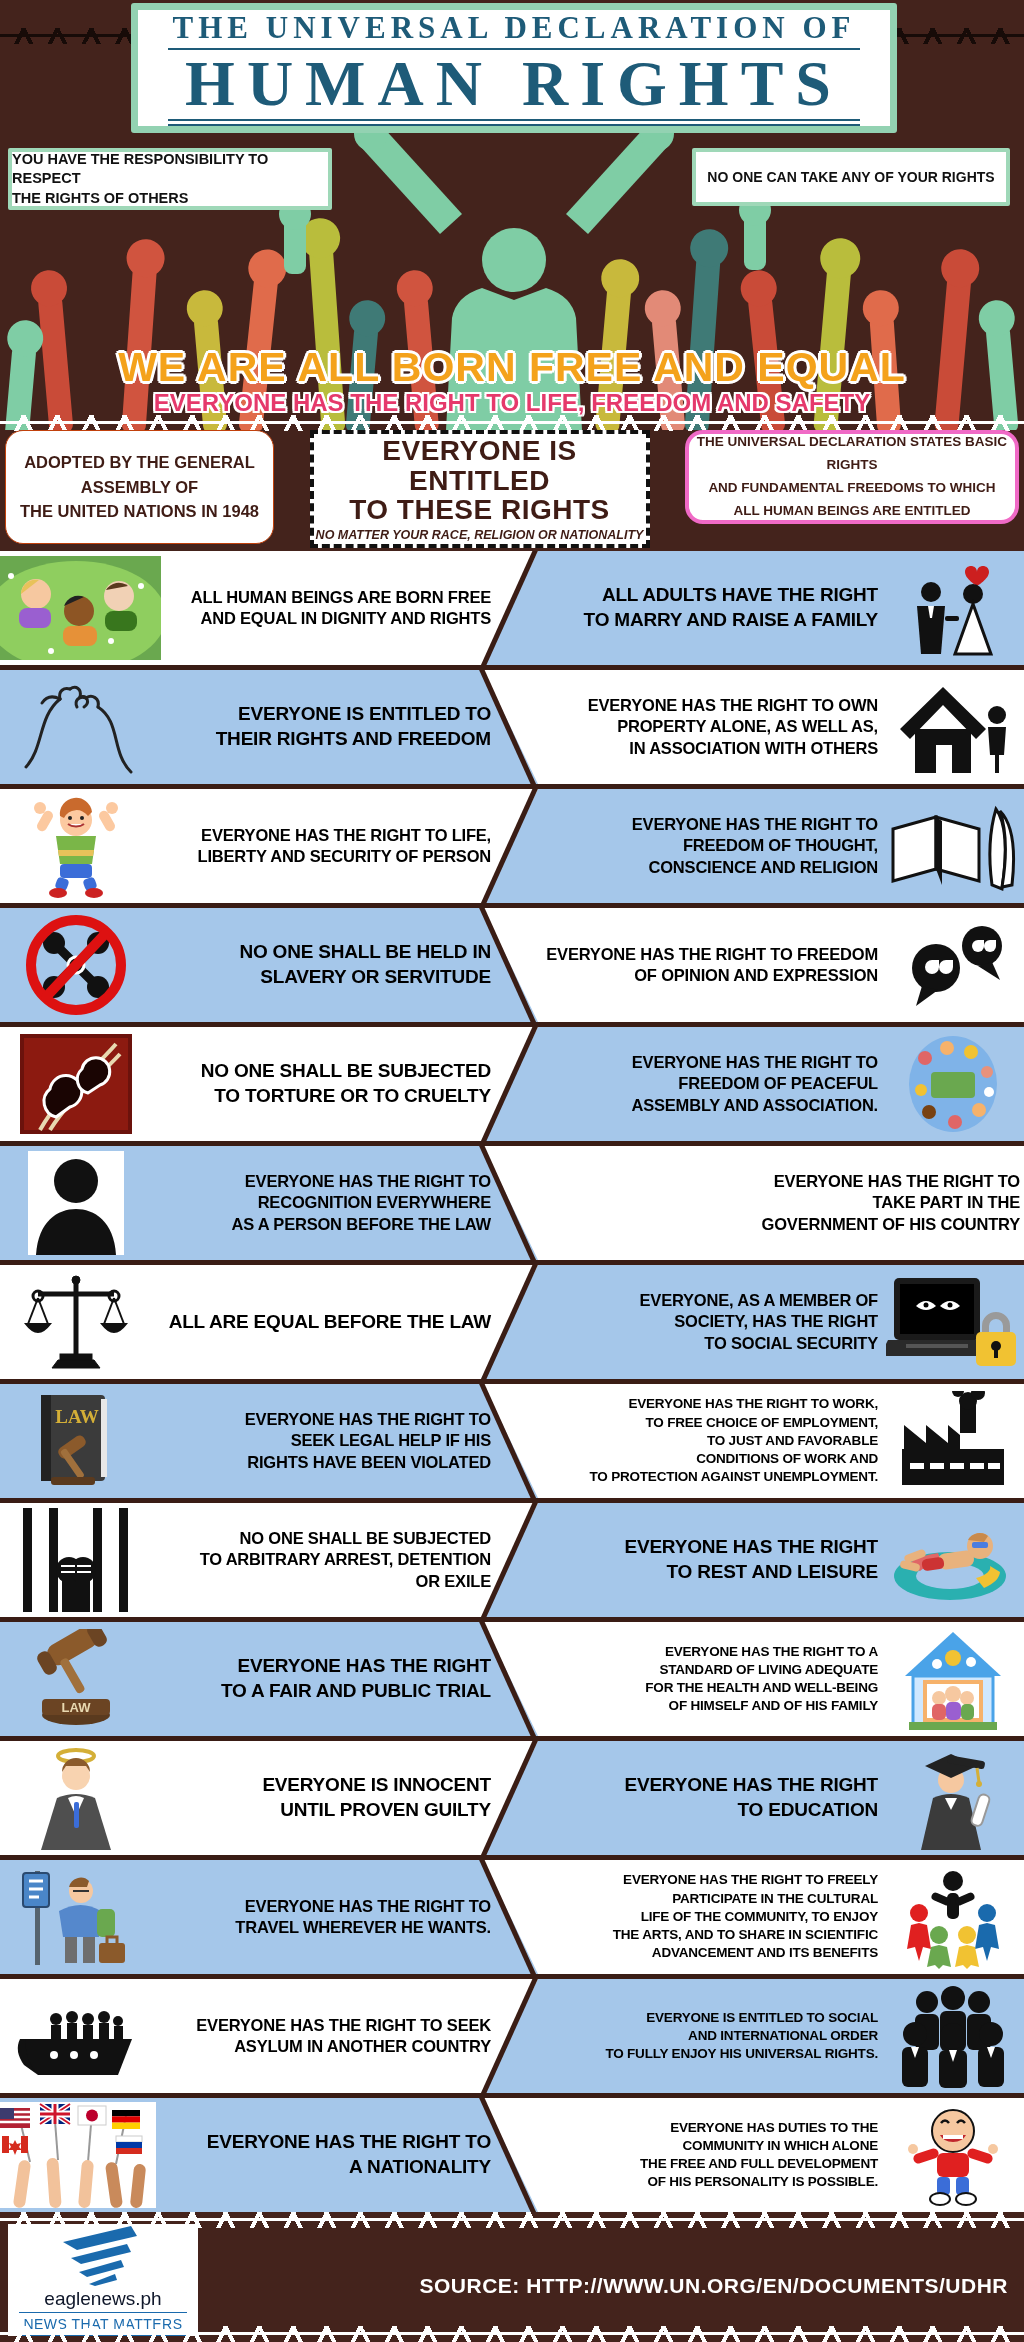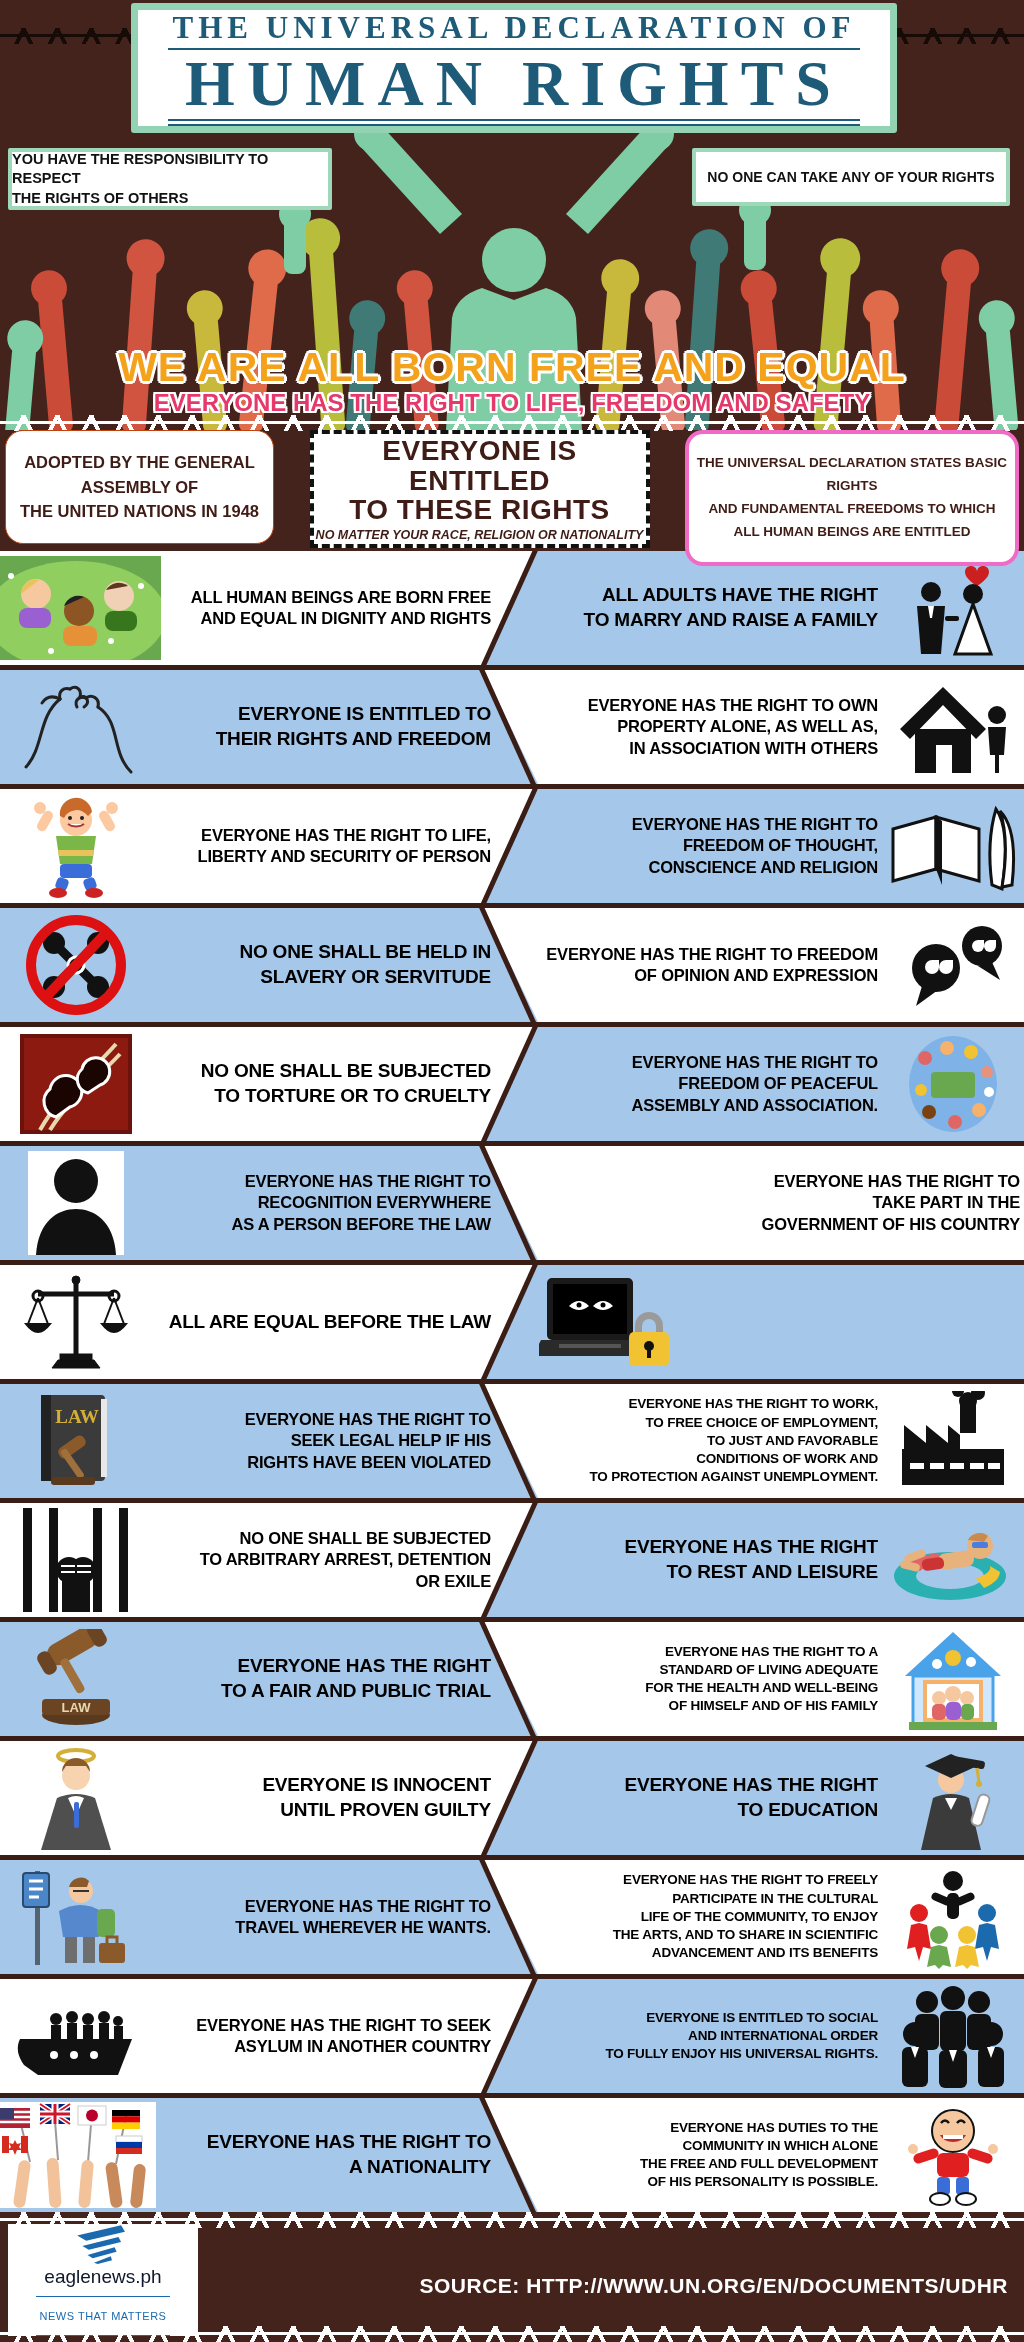--- a/index.html
+++ b/index.html
@@ -40,21 +40,21 @@
         font-size:24px;font-weight:700;color:#e5396b;white-space:nowrap;
         text-shadow:-2px -2px 0 #fff,2px -2px 0 #fff,-2px 2px 0 #fff,2px 2px 0 #fff,0 -2px 0 #fff,0 2px 0 #fff,-2px 0 0 #fff,2px 0 0 #fff;}
   .intro{position:absolute;left:0;top:430px;width:1024px;height:118px;z-index:6;display:flex;
         justify-content:space-between;padding:0 5px;box-sizing:border-box;}
   .ibox{background:#fff;box-sizing:border-box;display:flex;flex-direction:column;align-items:center;
         justify-content:center;text-align:center;color:#3f1c15;font-weight:700;white-space:pre-line;}
   .ibox.b1{width:269px;height:114px;border:1px solid #c2410c;border-radius:18px;font-size:16.5px;line-height:1.5;}
   .ibox.b2{width:340px;height:118px;border:4px dashed #111;font-size:13px;}
   .ibox.b2 .main{font-size:28px;line-height:1.05;letter-spacing:0.5px;}
   .ibox.b2 .sub{font-size:12.5px;margin-top:3px;font-style:italic;}
-  .ibox.b3{width:334px;height:136px;border:4px solid #f06ac6;border-radius:18px;font-size:13.5px;line-height:1.7;}
+  .ibox.b3{width:334px;height:94px;border:4px solid #f06ac6;border-radius:18px;font-size:13.5px;line-height:1.7;}
   
   .rows{position:absolute;left:0;top:551px;width:1024px;}
   .row{position:relative;width:1024px;height:114px;border-bottom:5px solid #3a1d15;overflow:hidden;}
   .row:last-child{border-bottom:none;}
   .row .lbg{position:absolute;left:0;top:0;right:0;bottom:0;}
   .row .rbg{position:absolute;left:0;top:0;right:0;bottom:0;}
   .row.odd .lbg{background:#ffffff;}
   .row.odd .rbg{background:#a5c7ea;clip-path:polygon(538px 0,100% 0,100% 100%,483px 100%);}
   .row.even .lbg{background:#a5c7ea;}
   .row.even .rbg{background:#ffffff;clip-path:polygon(483px 0,100% 0,100% 100%,538px 100%);}
@@ -71,22 +71,22 @@
   .txt.lg{font-size:19px;}
   .txt.md{font-size:16.5px;}
   .txt.sm{font-size:13.5px;line-height:1.35;}
   .votetxt{font-size:21px;font-weight:700;font-style:italic;color:#e02020;letter-spacing:1px;
        text-shadow:1px 1px 0 #7a0000;margin-top:-6px;}
   
   .footer{position:absolute;left:0;top:2212px;width:1024px;height:130px;background:#44231c;}
   .logo{position:absolute;left:8px;top:12px;width:190px;height:112px;background:#fff;
         display:flex;flex-direction:column;align-items:center;justify-content:center;}
   .logo .nm{color:#0f172a;font-size:19px;font-weight:400;margin-top:2px;}
-  .logo .tg{color:#1a6aad;font-size:11px;letter-spacing:0.5px;border-top:1px solid #1a6aad;
-        border-bottom:1px solid #1a6aad;padding:13px 4px;margin-top:8px;}
+  .logo .tg{color:#1a6aad;font-size:14px;letter-spacing:0.5px;border-top:1px solid #1a6aad;
+        border-bottom:1px solid #1a6aad;padding:3px 4px;margin-top:2px;}
   .src{position:absolute;right:16px;top:62px;color:#fff;font-size:21px;font-weight:700;letter-spacing:0.5px;}
 </style>
 </head>
 <body>
 
 <div class="page">
 
   <div class="header">
     <div class="wire black" style="top:28px;">
       <div class="ln"></div>
@@ -462,20 +462,23 @@
               </g>
               <path d="M2,54 Q14,70 26,54 Z" stroke-width="2"></path>
               <path d="M78,54 Q90,70 102,54 Z" stroke-width="2"></path>
               <rect x="36" y="84" width="32" height="6"></rect>
               <path d="M28,98 L76,98 L70,90 L34,90 Z"></path>
             </svg>
       </span>
           <div class="txt lg">ALL ARE EQUAL BEFORE THE LAW</div>
         </div>
       <div class="cell r">
+          <div class="txt md">EVERYONE, AS A MEMBER OF
+SOCIETY,  HAS THE RIGHT
+TO SOCIAL SECURITY</div>
       <span class="icobox">
         <svg width="134" height="96" viewBox="0 0 134 96">
               <rect x="8" y="4" width="86" height="62" rx="5" fill="#1a1a1a"></rect>
               <rect x="14" y="10" width="74" height="50" fill="#000"></rect>
               <path d="M30,32 q10,-10 20,0 q-10,8 -20,0 z" fill="#fff"></path>
               <path d="M54,32 q10,-10 20,0 q-10,8 -20,0 z" fill="#fff"></path>
               <circle cx="40" cy="31" r="2.5" fill="#000"></circle>
               <circle cx="64" cy="31" r="2.5" fill="#000"></circle>
               <path d="M2,66 L100,66 L108,82 L-6,82 Z" fill="#2a2a2a"></path>
               <rect x="20" y="70" width="62" height="4" fill="#555"></rect>

